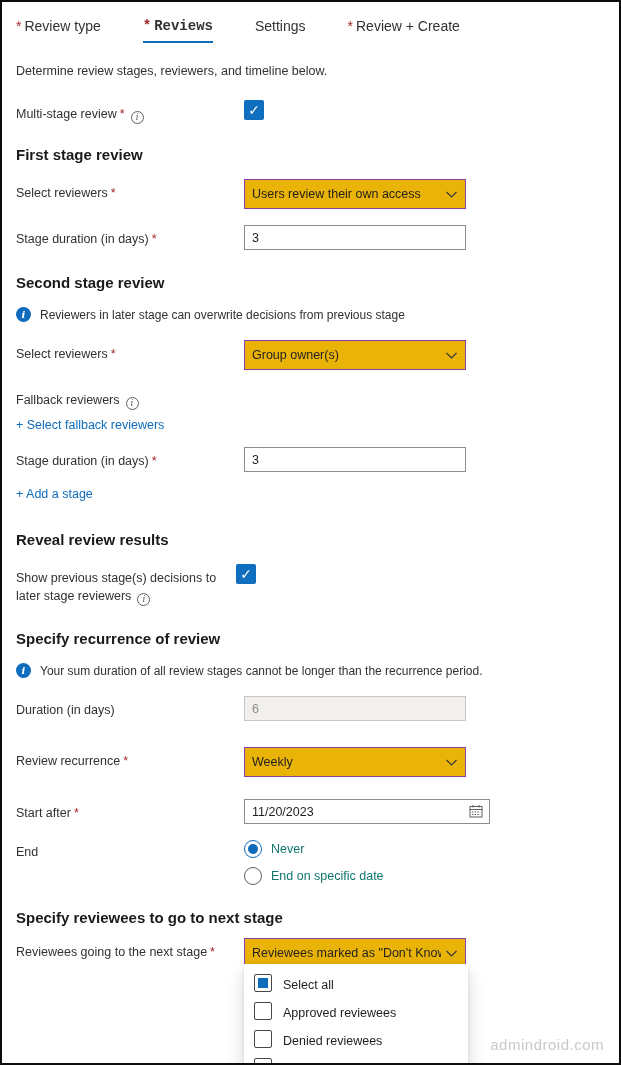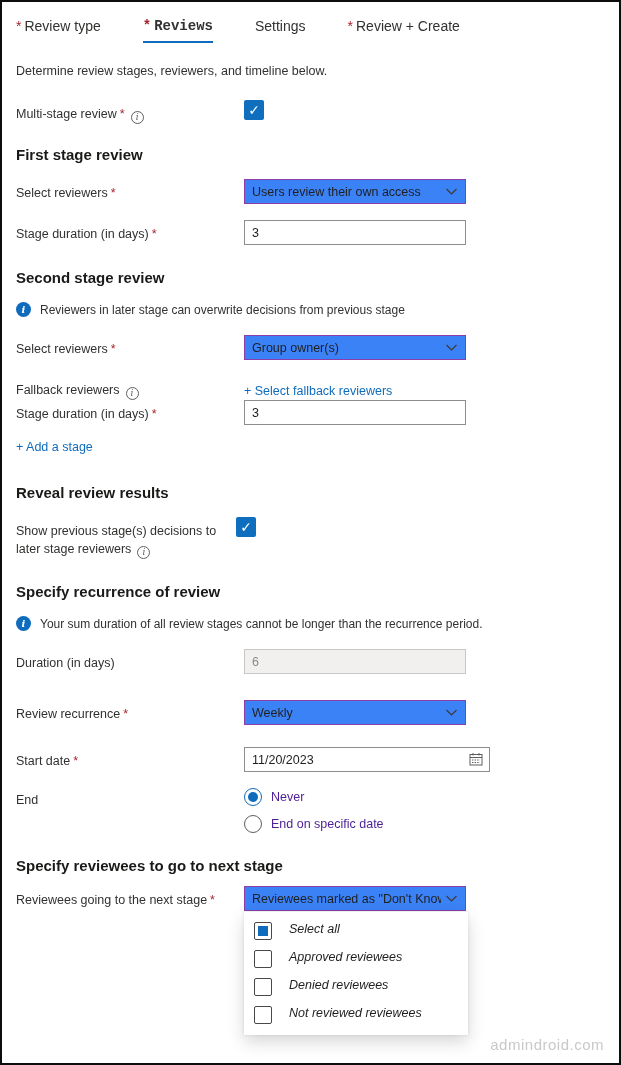--- a/index.html
+++ b/index.html
@@ -51,23 +51,23 @@
     display:flex; align-items:center; justify-content:center; font-size:14px; cursor:pointer;
   }
   .cb {
     flex:0 0 auto; width:18px; height:18px; border:1px solid #4a4846; border-radius:2px; background:#fff;
     display:flex; align-items:center; justify-content:center; cursor:pointer;
   }
   .cb.indeterminate::after { content:""; width:10px; height:10px; background:#0f6cbd; }
 
   
   .dd {
-    height: 25px; border: 1px solid #8a3fa8; background:#3b82f6;
+    height: 25px; border: 1px solid #8a3fa8; background:#eab308;
     display:flex; align-items:center; justify-content:space-between;
-    padding: 4px 7px; cursor:pointer;
+    padding: 14px 7px; cursor:pointer;
   }
   .dd .dd-txt { font-size: 12.5px; color:#201f1e; white-space:nowrap; overflow:hidden; }
   .chev { flex:0 0 auto; margin-left: 4px; }
 
   
   .tin {
     width: 222px; height: 25px; border: 1px solid #8f8d8b; background:#fff;
     font-family: inherit; font-size: 12.5px; color:#201f1e; padding: 0 7px; outline: none;
   }
   .tin:disabled { background:#f1f0ee; border-color:#c9c7c5; color:#8c8a88; }
@@ -79,30 +79,30 @@
   .lnk { font-size: 12.5px; color:#0f6cbd; cursor:pointer; text-decoration:none; display:inline-block; }
   .add-stage { margin: 2px 0 6px 0; }
 
   
   .radio-group { display:flex; flex-direction:column; gap:9px; padding-top:2px; width:260px; }
   .radio-row { display:flex; align-items:center; gap:9px; cursor:pointer; }
   .radio { flex:0 0 auto; width:18px; height:18px; border-radius:50%; border:1px solid #605e5c; background:#fff;
            display:flex; align-items:center; justify-content:center; }
   .radio.selected { border:1px solid #0f6cbd; }
   .radio.selected::after { content:""; width:10px; height:10px; border-radius:50%; background:#0f6cbd; }
-  .radio-lbl { font-size:12.5px; color:#4c1d95; }
+  .radio-lbl { font-size:12.5px; color:#0f766e; }
 
   
   .dd-anchor { position:relative; }
   .dd-panel {
     position:absolute; top:26px; left:0; width:224px; background:#fff; z-index:10;
     box-shadow: 0 7px 16px rgba(0,0,0,.16), 0 0 3px rgba(0,0,0,.10);
     padding: 5px 0 6px 0;
   }
-  .dd-item { display:flex; align-items:flex-start; gap:17px; padding: 5px 10px; cursor:pointer;font-style:italic; }
+  .dd-item { display:flex; align-items:flex-end; gap:11px; padding: 5px 10px; cursor:pointer; }
   .dd-item .opt-lbl { font-size:12.5px; color:#201f1e; white-space:nowrap; }
 
   .watermark { position:absolute; right:15px; bottom:10px; font-size:15px; color:#c9c9c9; letter-spacing:0.5px; }
 </style>
 </head>
 <body>
 
 <div class="frame">
   <div class="content">
 
@@ -176,21 +176,21 @@
       <div class="ctrl">
         <div class="dd">
           <span class="dd-txt">Group owner(s)</span>
           <svg class="chev" width="13" height="13" viewBox="0 0 13 13">
               <path d="M1.5 4 L6.5 9 L11.5 4" fill="none" stroke="#3b3a39" stroke-width="1.2"></path>
             </svg>
         </div>
       </div>
     </div>
 
-    <div class="row" style="margin-bottom:0;">
+    <div class="row" style="margin-bottom:14px;flex-direction:column;">
       <div class="lbl">
         <span>Fallback reviewers</span><span class="info-o">i</span>
       </div>
       <div class="ctrl" style="padding-top:5px;">
         <a class="lnk">+ Select fallback reviewers</a>
       </div>
     </div>
 
     <div class="row" style="margin-bottom:12px;">
       <div class="lbl">
@@ -239,21 +239,21 @@
           <span class="dd-txt">Weekly</span>
           <svg class="chev" width="13" height="13" viewBox="0 0 13 13">
               <path d="M1.5 4 L6.5 9 L11.5 4" fill="none" stroke="#3b3a39" stroke-width="1.2"></path>
             </svg>
         </div>
       </div>
     </div>
 
     <div class="row" style="margin-bottom:14px;">
       <div class="lbl">
-        <span>Start date</span><span class="req">*</span>
+        <span>Start after</span><span class="req">*</span>
       </div>
       <div class="ctrl">
         <div class="date-wrap">
           <input class="tin" type="text" value="11/20/2023" style="">
           <svg class="cal" width="14" height="14" viewBox="0 0 14 14">
             <rect x="1" y="2.5" width="12" height="10.5" fill="none" stroke="#605e5c" stroke-width="1"></rect>
             <line x1="1" y1="5.5" x2="13" y2="5.5" stroke="#605e5c" stroke-width="1"></line>
             <line x1="4" y1="1" x2="4" y2="3.5" stroke="#605e5c" stroke-width="1"></line>
             <line x1="10" y1="1" x2="10" y2="3.5" stroke="#605e5c" stroke-width="1"></line>
             <line x1="3" y1="8" x2="11" y2="8" stroke="#605e5c" stroke-width="1" stroke-dasharray="1.4,1.2"></line>

